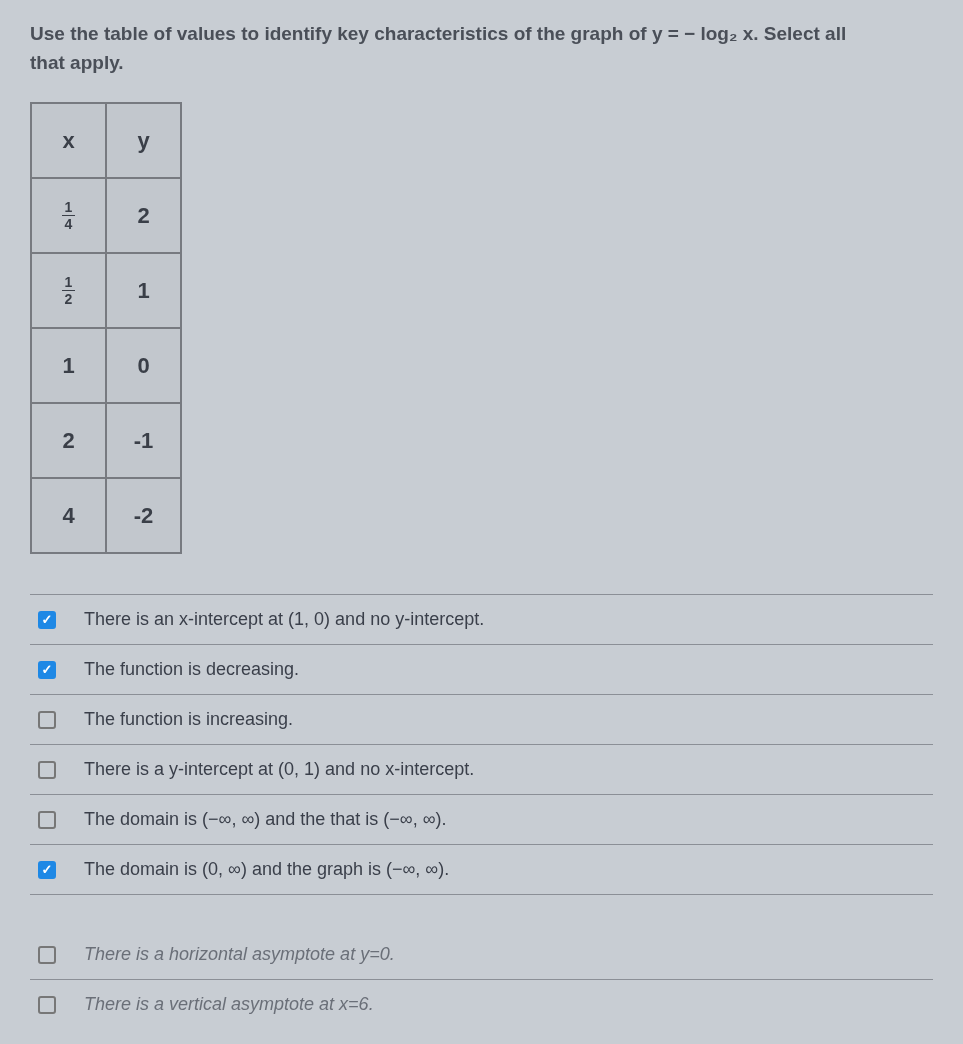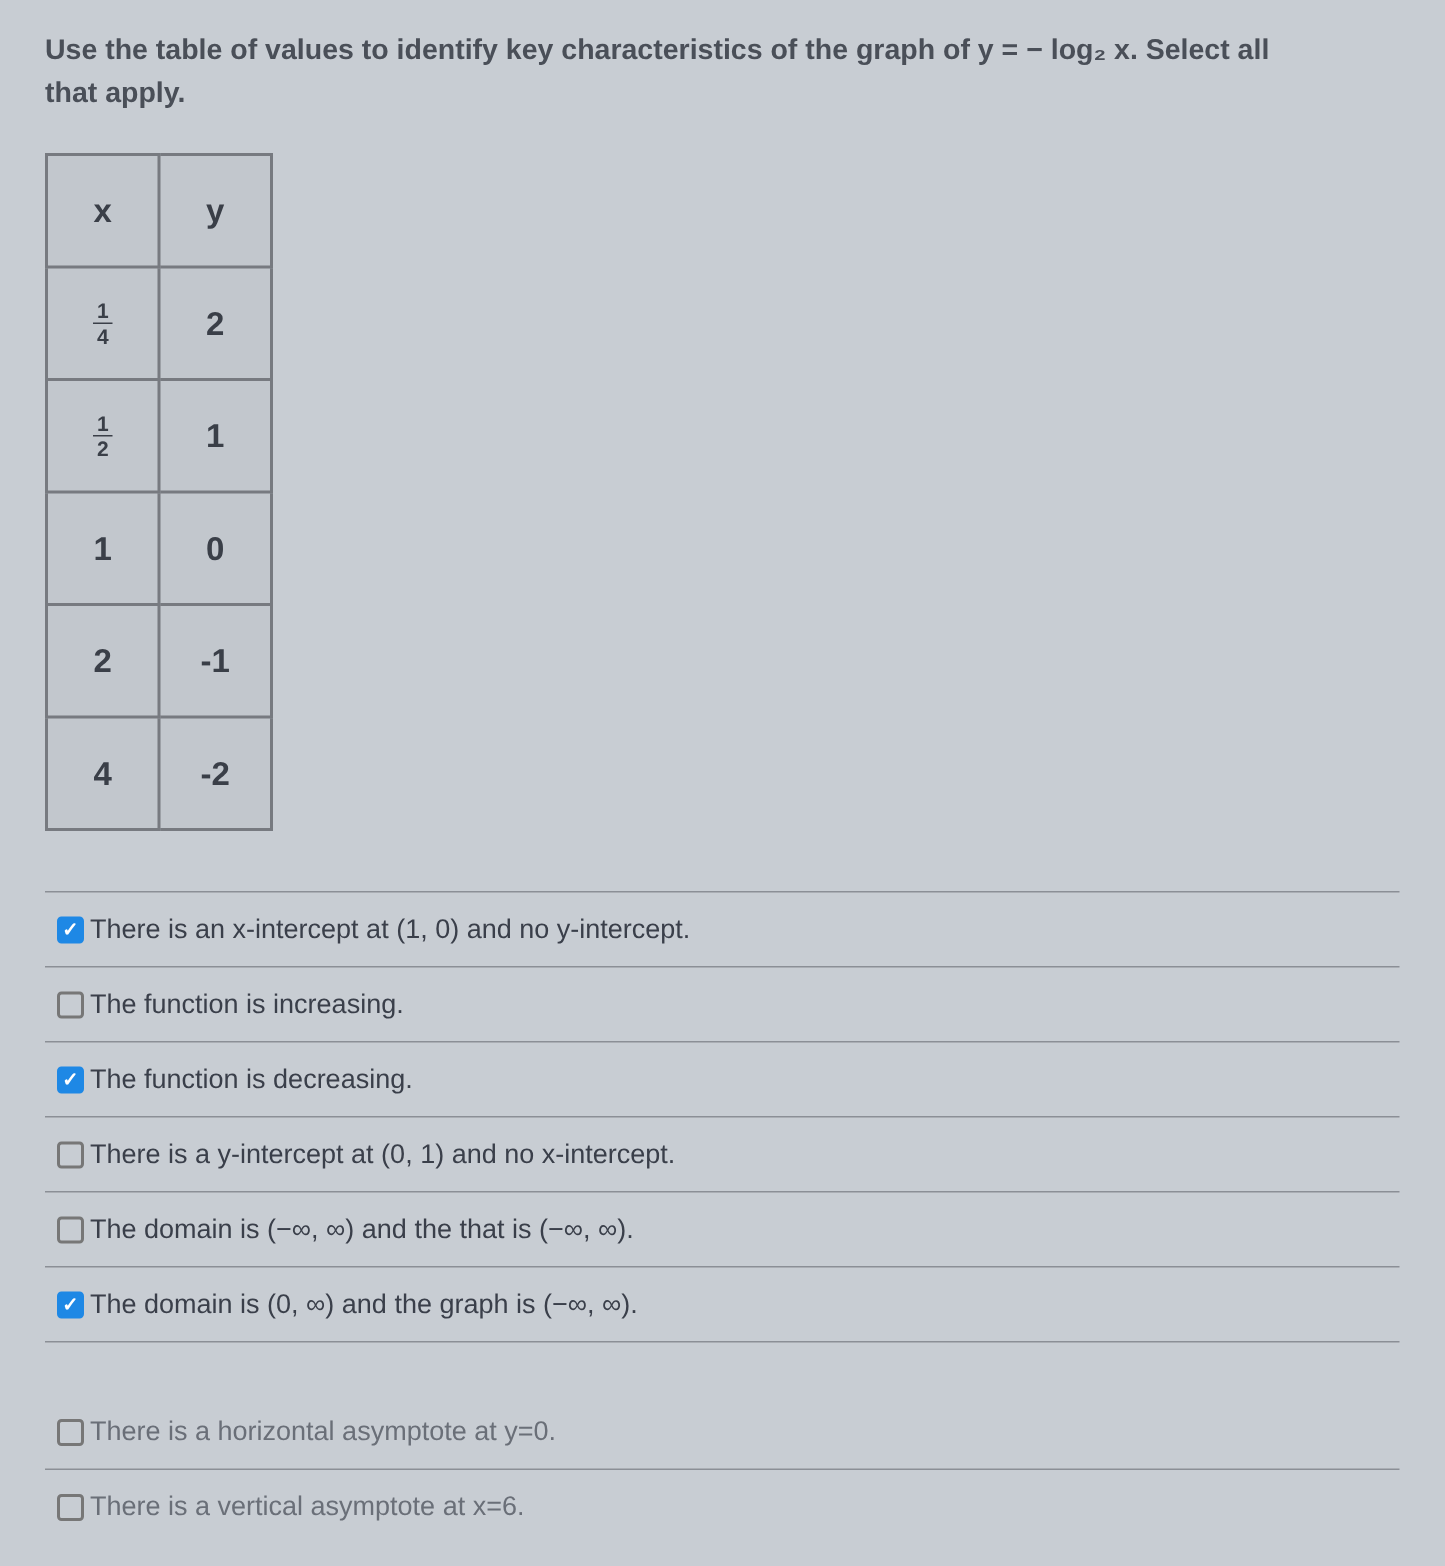--- a/index.html
+++ b/index.html
@@ -48,21 +48,21 @@
   .options {
     border-top: 1px solid #8b8f96;
   }
   .option-row {
     display: flex;
     align-items: center;
     padding: 14px 8px;
     border-bottom: 1px solid #8b8f96;
     font-size: 18px;
     color: #3a3f4a;
-    gap: 4px;
+    gap: 28px;
   }
   .chk {
     width: 18px;
     height: 18px;
     border: 2px solid #777;
     border-radius: 3px;
     display: flex;
     align-items: center;
     justify-content: center;
     font-size: 13px;
@@ -121,44 +121,44 @@
   </tr>
 </tbody>
   </table>
 
 <div class="options">
   <div class="option-row">
     <span class="chk checked"></span>
     <span>There is an x-intercept at (1, 0) and no y-intercept.</span>
   </div>
   <div class="option-row">
+    <span class="chk checked"></span>
+    <span>The function is decreasing.</span>
+  </div>
+  <div class="option-row">
     <span class="chk"></span>
     <span>The function is increasing.</span>
-  </div>
-  <div class="option-row">
-    <span class="chk checked"></span>
-    <span>The function is decreasing.</span>
   </div>
   <div class="option-row">
     <span class="chk"></span>
     <span>There is a y-intercept at (0, 1) and no x-intercept.</span>
   </div>
   <div class="option-row">
     <span class="chk"></span>
     <span>The domain is (−∞, ∞) and the that is (−∞, ∞).</span>
   </div>
   <div class="option-row">
     <span class="chk checked"></span>
     <span>The domain is (0, ∞) and the graph is (−∞, ∞).</span>
   </div>
 </div>
 
 <div class="gap-row"></div>
 
-<div class="options" style="border-top:none;">
+<div class="options" style="border-top:none;font-style:italic;">
   <div class="option-row faded">
     <span class="chk"></span>
     <span>There is a horizontal asymptote at y=0.</span>
   </div>
   <div class="option-row faded" style="border-bottom:none;">
     <span class="chk"></span>
     <span>There is a vertical asymptote at x=6.</span>
   </div>
 </div>
 

